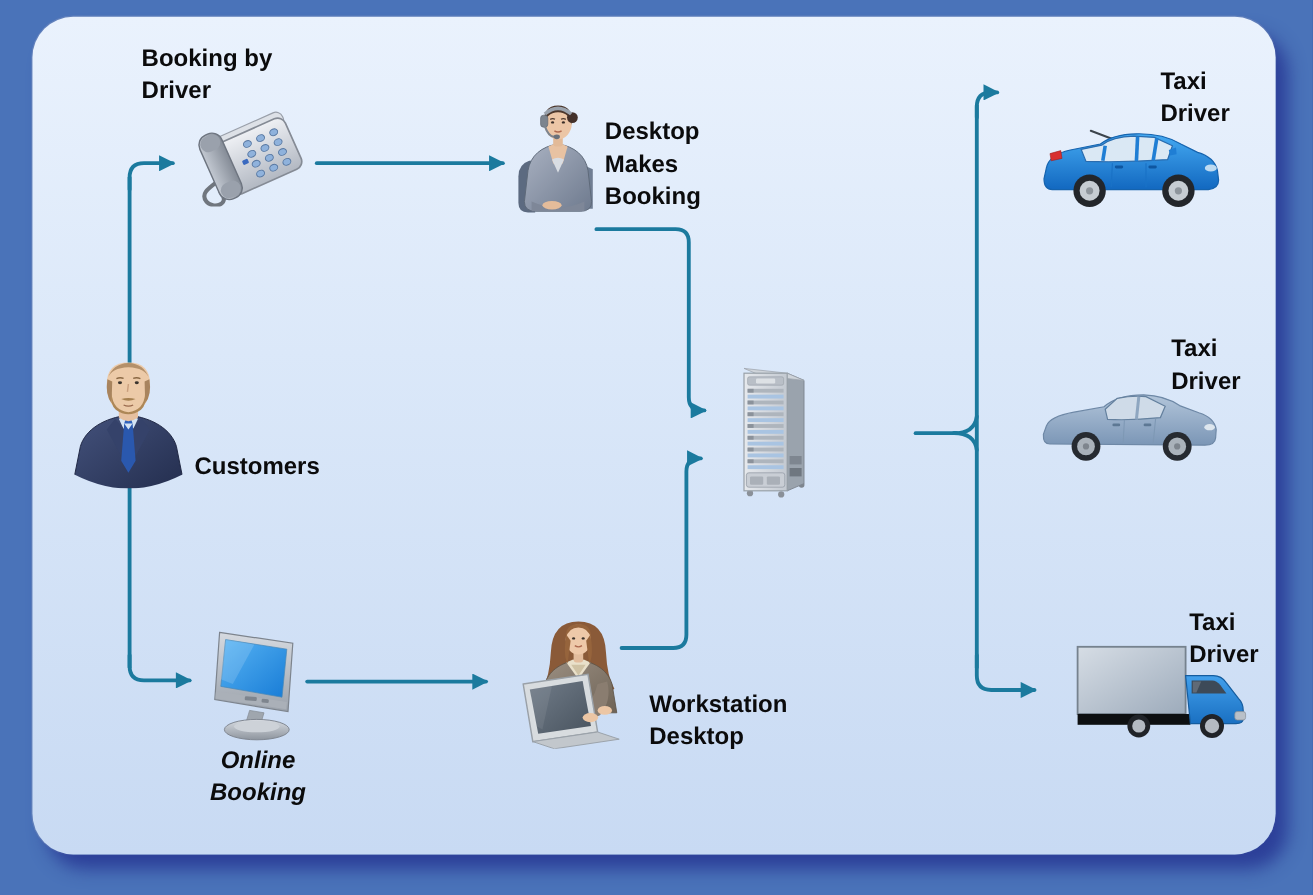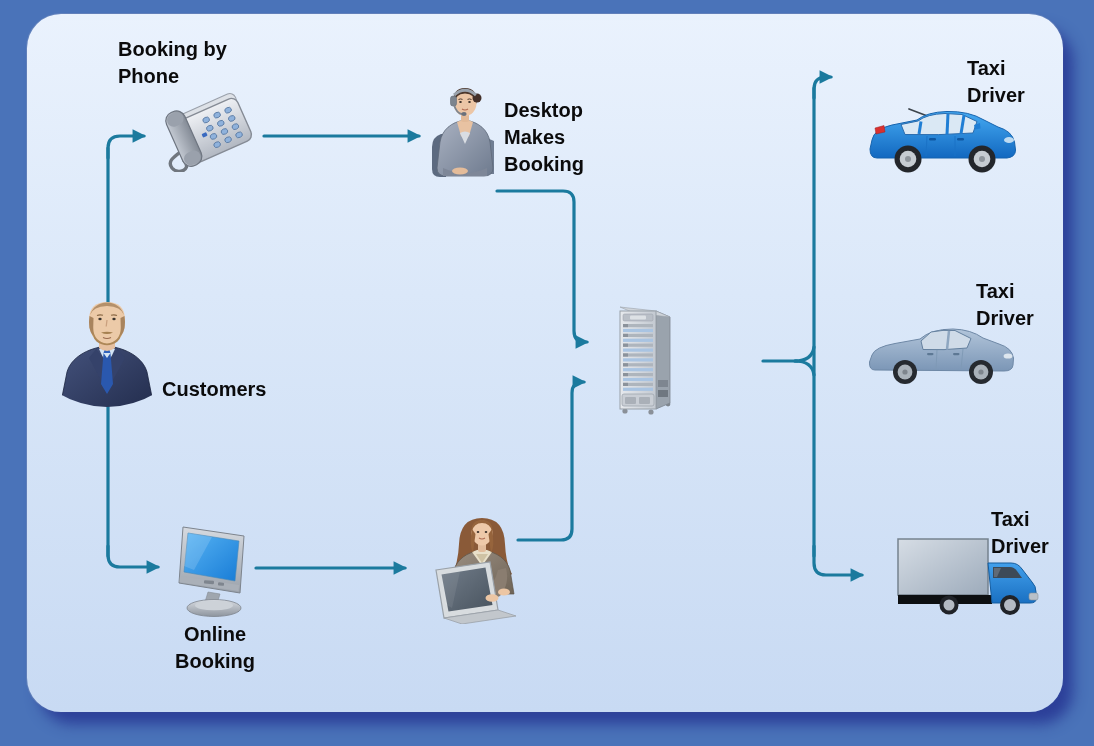--- a/index.html
+++ b/index.html
@@ -12,21 +12,21 @@
     position:absolute;left:27px;top:14px;width:1036px;height:698px;
     border-radius:34px;
     background:linear-gradient(180deg,#eaf2fd 0%,#dbe8f9 40%,#c8daf3 100%);
     box-shadow:11px 13px 14px -1px rgba(40,56,148,0.88), 0 0 0 1px rgba(130,148,190,0.45);
   }
   .lbl{
     position:absolute;
     font-weight:700;font-size:20px;line-height:27px;color:#0b0b0c;
     white-space:pre-line;letter-spacing:0px;
   }
-  .lbl.center{text-align:center;}
+  .lbl.center{text-align:center;font-style:italic;}
   .icon{position:absolute;}
   .icon svg{display:block;}
   #connectors{position:absolute;left:0;top:0;pointer-events:none;}
 </style>
 </head>
 <body>
 
 <div id="stage">
   <div id="panel"></div>
 
@@ -348,32 +348,34 @@
       <path d="M101 36 L108 36 L104 45 L101 45 z" fill="#ffffff" opacity="0.18"></path>
       <rect x="136" y="61" width="9" height="7" rx="2" fill="#b9c0c8" stroke="#8a9098" stroke-width="0.6"></rect>
       <circle cx="56" cy="73" r="9.5" fill="#202328"></circle>
       <circle cx="56" cy="73" r="5.5" fill="#b4bac2"></circle>
       <circle cx="117" cy="73" r="10" fill="#202328"></circle>
       <circle cx="117" cy="73" r="6" fill="#b4bac2"></circle>
     </svg>
   </div>
 
   <div class="lbl" style="left:118px;top:36px">Booking by
-Phone</div>
+Driver</div>
 
   <div class="lbl" style="left:504px;top:97px">Desktop
 Makes
 Booking</div>
 
   <div class="lbl" style="left:162px;top:376px">Customers</div>
 
   <div class="lbl center" style="left:170px;top:621px;width:90px">Online
 Booking</div>
 
 
+  <div class="lbl" style="left:541px;top:574px">Workstation
+Desktop</div>
 
   <div class="lbl" style="left:967px;top:55px">Taxi
 Driver</div>
 
   <div class="lbl" style="left:976px;top:278px">Taxi
 Driver</div>
 
   <div class="lbl" style="left:991px;top:506px">Taxi
 Driver</div>
 </div>

